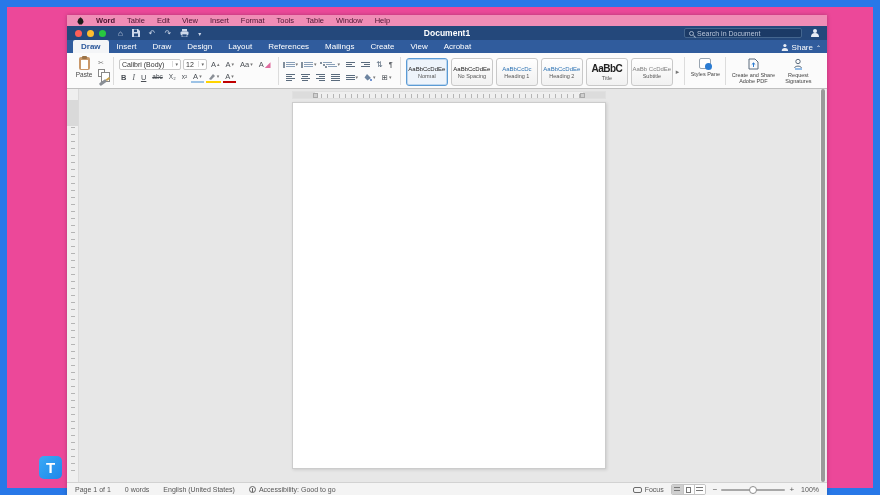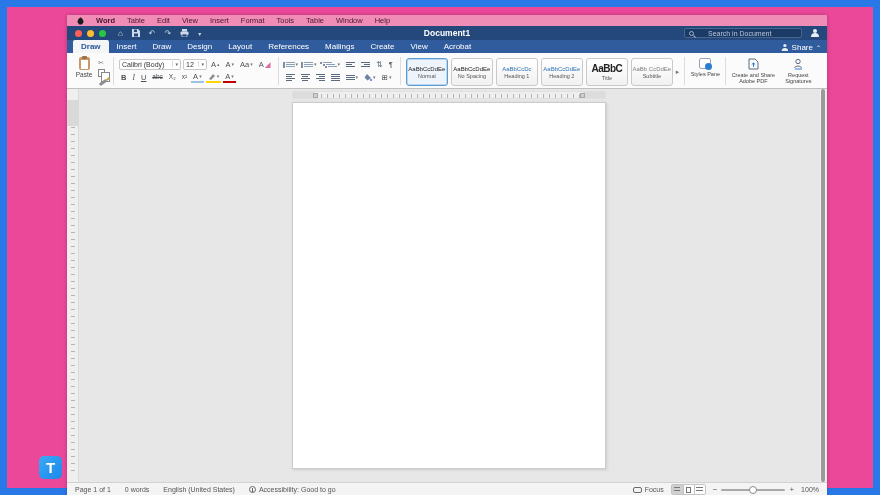--- a/index.html
+++ b/index.html
@@ -17,21 +17,21 @@
 
   
   .titlebar { height:14px; background:#24487b; display:flex; align-items:center; padding:0 8px; position:relative; color:#e8edf5; }
   .lights { display:flex; gap:5px; margin-right:12px; }
   .light { width:7px; height:7px; border-radius:50%; }
   .l-red{background:#ff5f57}.l-yel{background:#febc2e}.l-grn{background:#28c840}
   .qat { display:flex; gap:9px; align-items:center; font-size:8px; color:#cfd9ea; }
   .qat svg { display:block; }
   .doc-title { position:absolute; left:50%; transform:translateX(-50%); font-size:8.5px; font-weight:bold; color:#fff; }
   .tb-right { margin-left:auto; display:flex; align-items:center; gap:8px; }
-  .searchbox { width:118px; height:10px; background:#1b3a66; border:1px solid #44668f; border-radius:2px; display:flex; align-items:center; padding:0 4px; gap:14px; }
+  .searchbox { width:118px; height:10px; background:#1b3a66; border:1px solid #44668f; border-radius:2px; display:flex; align-items:center; padding:0 4px; gap:3px; }
   .mag { width:5px; height:5px; border:1px solid #9fb1c9; border-radius:50%; position:relative; flex:none; }
   .mag::after { content:""; position:absolute; width:3px; height:1px; background:#9fb1c9; transform:rotate(45deg); left:3px; top:4px; }
   .searchbox input { background:transparent; border:none; outline:none; font-size:7px; color:#b9c6da; width:100%; font-family:inherit; }
   .searchbox input::placeholder { color:#b9c6da; }
   .person { width:9px; height:9px; position:relative; }
   .person::before { content:""; position:absolute; left:2.5px; top:0; width:4px; height:4px; border-radius:50%; background:#e8edf5; }
   .person::after { content:""; position:absolute; left:0.5px; top:4.5px; width:8px; height:4px; border-radius:4px 4px 0 0; background:#e8edf5; }
 
   
   .tabrow { height:13px; background:#305c9d; display:flex; align-items:flex-end; padding:0 6px; color:#ffffff; }

